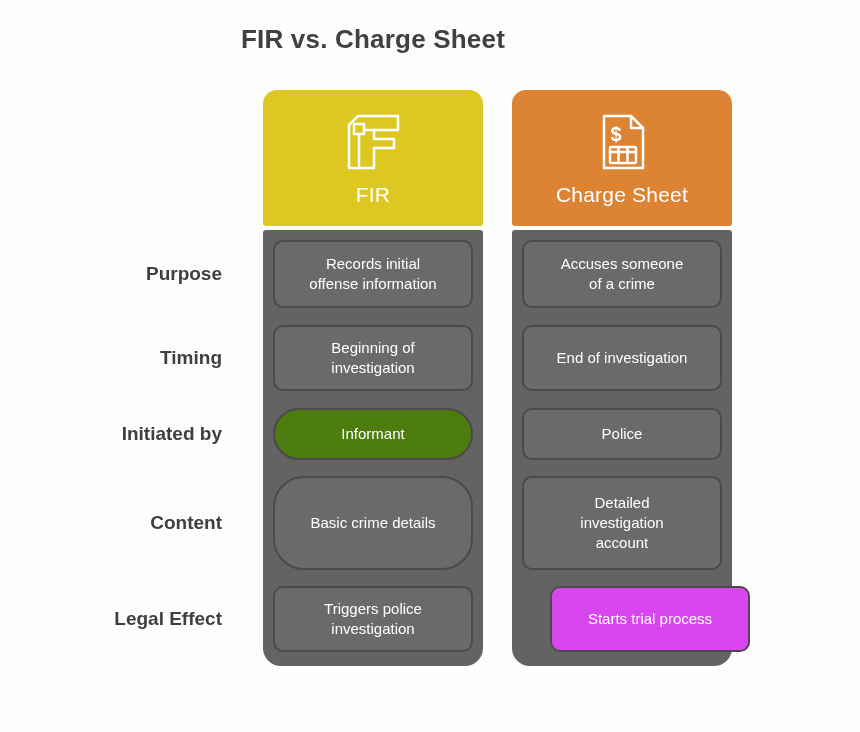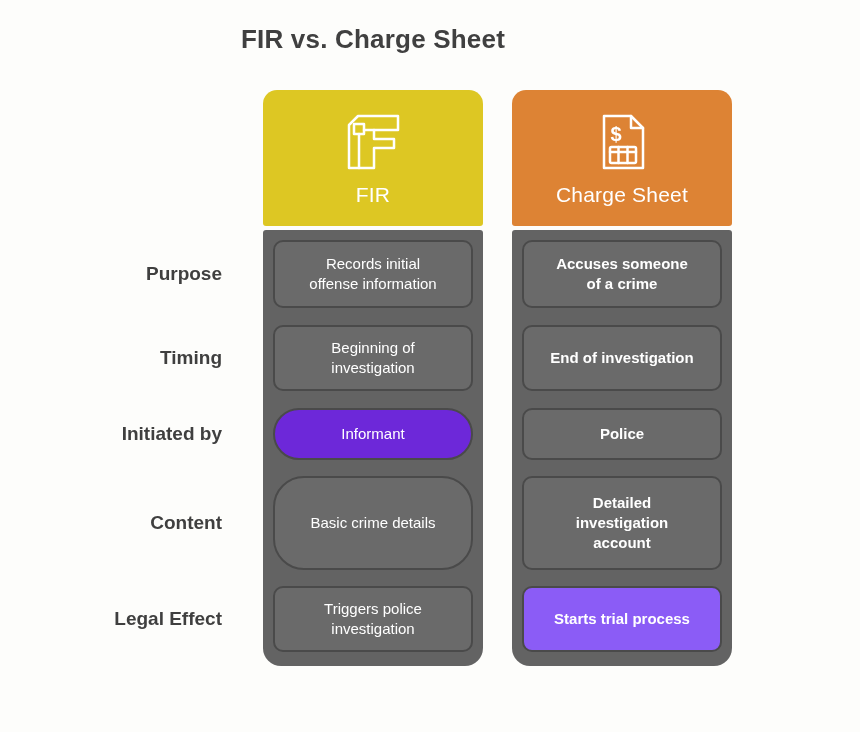--- a/index.html
+++ b/index.html
@@ -98,30 +98,30 @@
       <path d="M20 42 H46 M28.5 37 V53 M37.5 37 V53"></path>
     </svg>
     <div class="col-title">Charge Sheet</div>
   </div>
 
   <div class="col-body fir" style="background: rgb(99, 99, 99);">
     <div class="cell cr0" style="background: rgb(106, 106, 106);">Records initial
 offense information</div>
     <div class="cell cr1" style="background: rgb(106, 106, 106);">Beginning of
 investigation</div>
-    <div class="cell cr2" style="background: #6d28d9; border-radius: 26px;">Informant</div>
+    <div class="cell cr2" style="background: #4d7c0f; border-radius: 26px;">Informant</div>
     <div class="cell cr3" style="background: rgb(106, 106, 106); border-radius: 31px;">Basic crime details</div>
     <div class="cell cr4" style="background: rgb(106, 106, 106);">Triggers police
 investigation</div>
   </div>
 
-  <div class="col-body charge" style="background: rgb(99, 99, 99); font-weight: bold;">
+  <div class="col-body charge" style="background: rgb(99, 99, 99);">
     <div class="cell cr0" style="background: rgb(106, 106, 106);">Accuses someone
 of a crime</div>
     <div class="cell cr1" style="background: rgb(106, 106, 106);">End of investigation</div>
     <div class="cell cr2" style="background: rgb(106, 106, 106);">Police</div>
     <div class="cell cr3" style="background: rgb(106, 106, 106);">Detailed
 investigation
 account</div>
-    <div class="cell cr4" style="background: #8b5cf6;">Starts trial process</div>
+    <div class="cell cr4" style="background: #d946ef; margin-left: 28px;">Starts trial process</div>
   </div>
 
 </div>
 
 </body></html>

